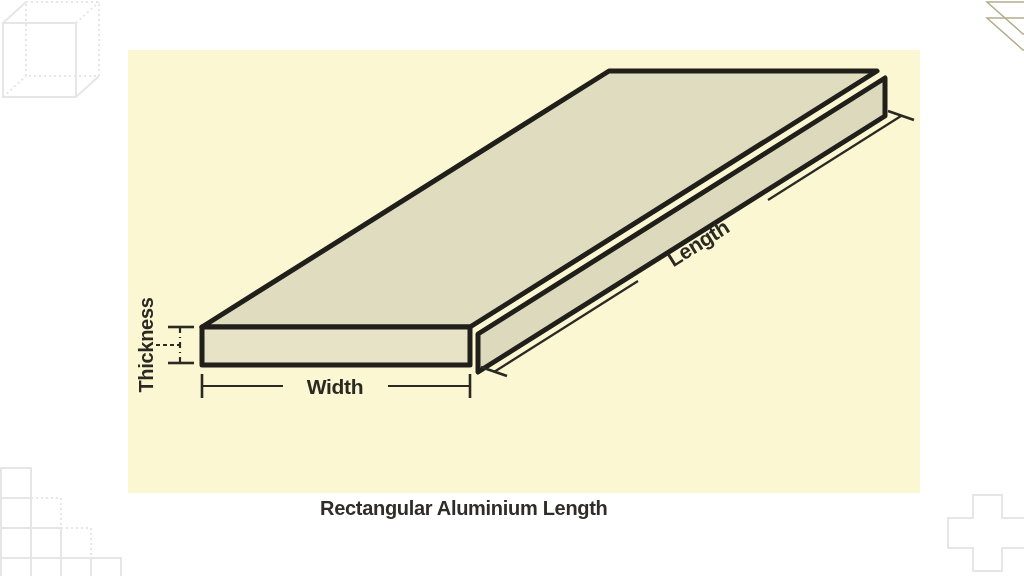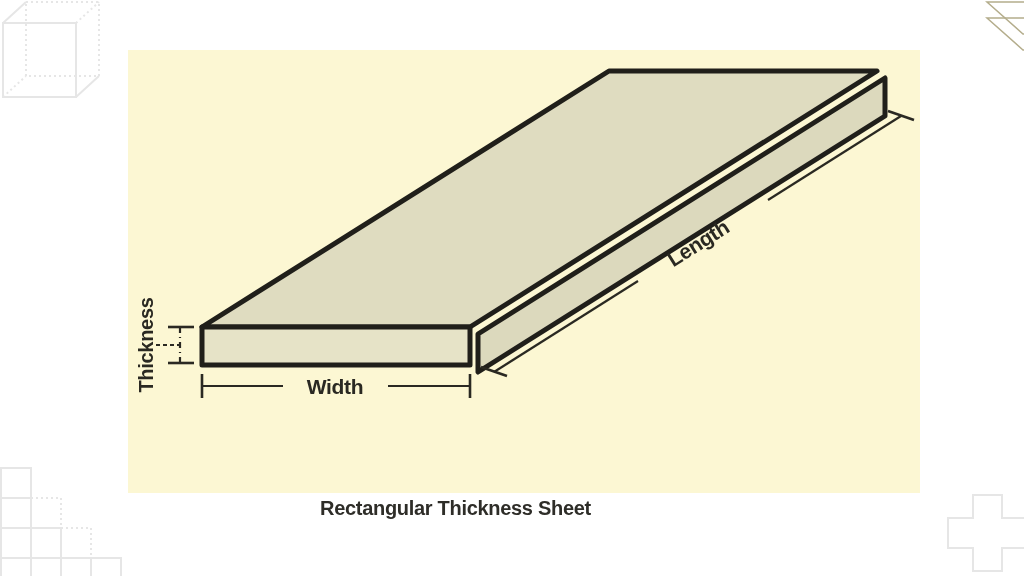--- a/index.html
+++ b/index.html
@@ -118,18 +118,18 @@
       <g>
         <line class="dim-tick" x1="353" y1="317" x2="379" y2="326"></line>
         <line class="dim-tick" x1="760" y1="61" x2="786" y2="70"></line>
         <line class="dim-line" x1="366" y1="322" x2="510" y2="231"></line>
         <line class="dim-line" x1="640" y1="150" x2="773" y2="66"></line>
         <text class="dim-label" font-size="21" text-anchor="middle" dominant-baseline="central" transform="translate(570,193) rotate(-32.2)">Length</text>
       </g>
     </svg>
 
     <div class="caption">
-      <div>Rectangular Thickness Sheet</div>
+      <div>Rectangular Aluminium Length</div>
       
     </div>
 
   </div>
 </div>
 
 </body></html>

